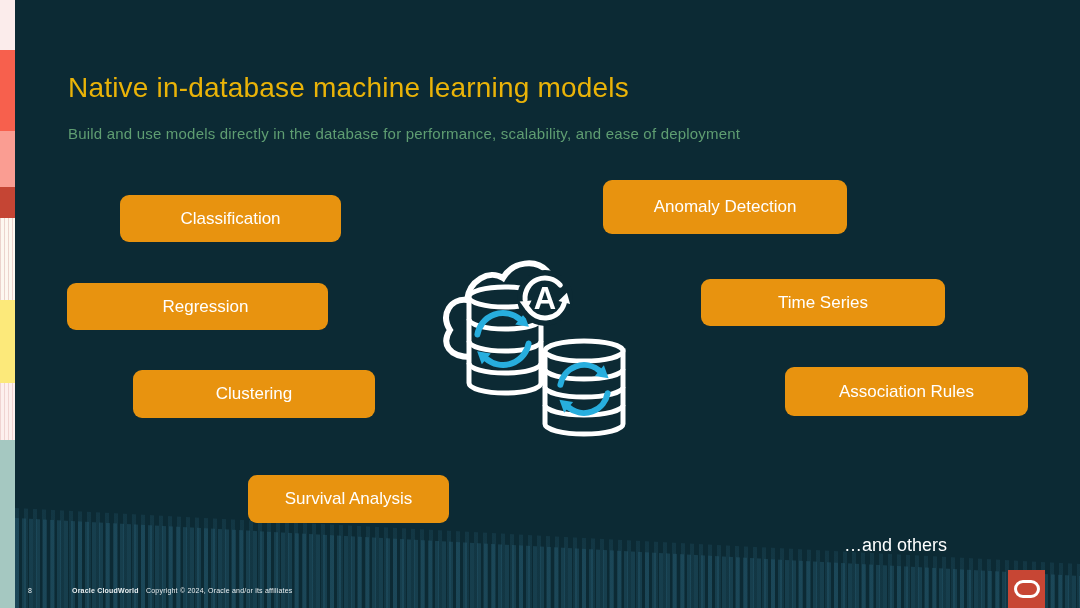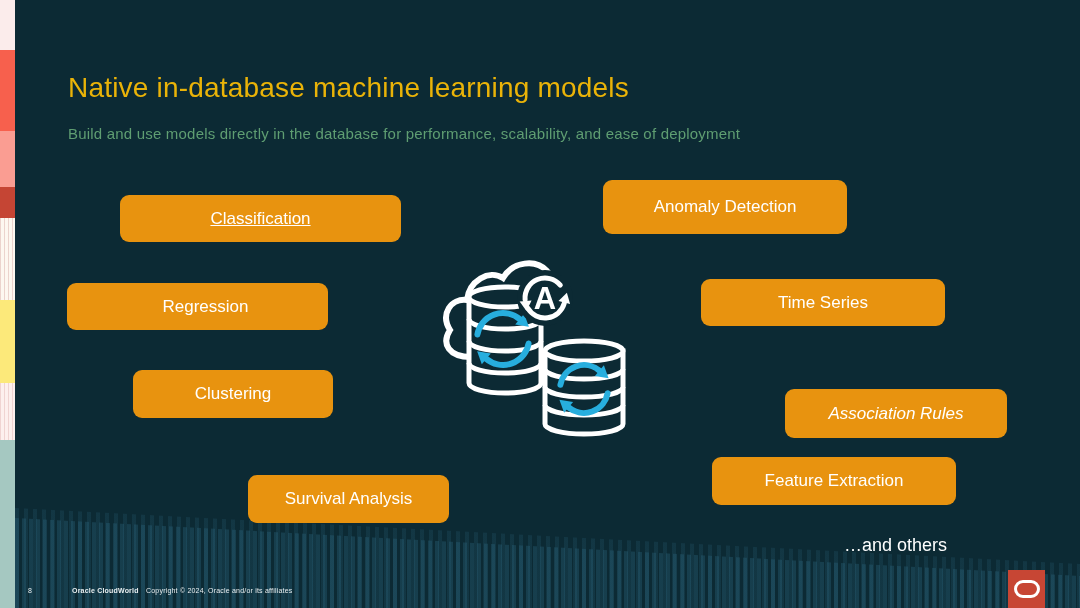--- a/index.html
+++ b/index.html
@@ -24,26 +24,26 @@
   
   #title{position:absolute;left:68px;top:72px;font-size:28px;color:#eab308;
          letter-spacing:.2px;font-weight:400;white-space:nowrap;}
   #subtitle{position:absolute;left:68px;top:125px;font-size:15px;color:#5f9e72;
             letter-spacing:.2px;white-space:nowrap;}
 
   
   .pill{position:absolute;background:#e8930f;border-radius:9px;color:#ffffff;
         font-size:17px;display:flex;align-items:center;justify-content:center;
         text-align:center;cursor:pointer;}
-  .b0{left:120px;top:195px;width:281px;height:47px;text-decoration:underline;}
+  .b0{left:120px;top:195px;width:221px;height:47px;}
   .b1{left:603px;top:180px;width:244px;height:54px;}
   .b2{left:67px; top:283px;width:245px;height:47px;padding-left:16px;}
   .b3{left:701px;top:279px;width:244px;height:47px;}
-  .b4{left:133px;top:370px;width:200px;height:48px;}
-  .b5{left:785px;top:389px;width:222px;height:49px;font-style:italic;}
+  .b4{left:133px;top:370px;width:242px;height:48px;}
+  .b5{left:785px;top:367px;width:243px;height:49px;}
   .b6{left:248px;top:475px;width:201px;height:48px;}
   .b7{left:712px;top:457px;width:244px;height:48px;}
 
   
   #center-icon{position:absolute;left:437px;top:252px;width:200px;height:186px;}
 
   
   #and-others{position:absolute;left:790px;top:535px;width:157px;text-align:right;
               color:#ffffff;font-size:18px;}
 
@@ -87,21 +87,20 @@
   <div id="title">Native in-database machine learning models</div>
   <div id="subtitle">Build and use models directly in the database for performance, scalability, and ease of deployment</div>
 
   <div class="pill b0">Classification</div>
   <div class="pill b1">Anomaly Detection</div>
   <div class="pill b2">Regression</div>
   <div class="pill b3">Time Series</div>
   <div class="pill b4">Clustering</div>
   <div class="pill b5">Association Rules</div>
   <div class="pill b6">Survival Analysis</div>
-  <div class="pill b7">Feature Extraction</div>
 
   <svg id="center-icon" viewBox="0 0 200 186">
 
     <path d="M 34 105 C 12 105, 4 92, 13 78 C 3 62, 14 46, 30 48 C 32 29, 52 17, 66 26 C 76 9, 99 7, 110 19 C 118 27, 120 38, 114 46" fill="none" stroke="#ffffff" stroke-width="6" stroke-linecap="round"></path>
 
     <g>
       <path d="M32,45 v86 a36,10 0 0 0 72,0 v-86 z" fill="#0c2a34" stroke="#ffffff" stroke-width="5"></path>
       <path d="M32,67  a36,10 0 0 0 72,0" fill="none" stroke="#ffffff" stroke-width="5"></path>
       <path d="M32,89  a36,10 0 0 0 72,0" fill="none" stroke="#ffffff" stroke-width="5"></path>
       <path d="M32,111 a36,10 0 0 0 72,0" fill="none" stroke="#ffffff" stroke-width="5"></path>

